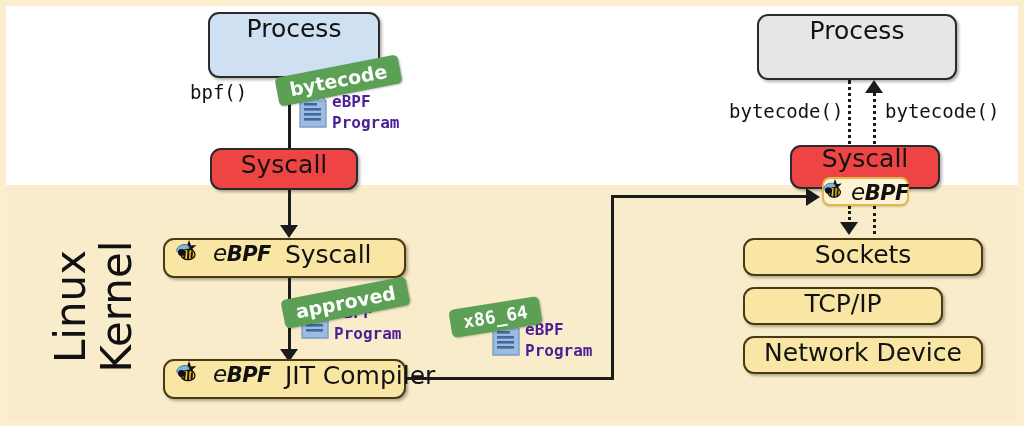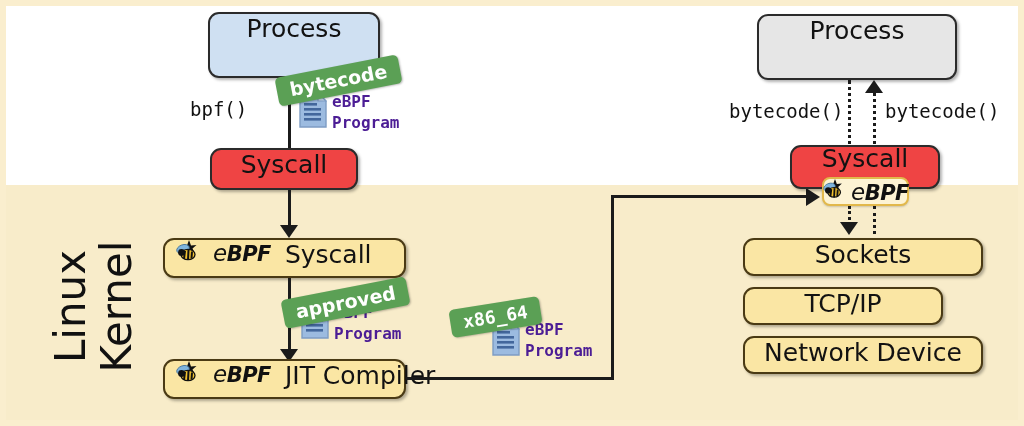--- a/index.html
+++ b/index.html
@@ -216,21 +216,21 @@
     <span class="l1">Linux</span>
     <span class="l2">Kernel</span>
   </div>
 
   <div class="node blue" style="left:208px; top:12px; width:172px; height:66px;">
     <span>Process</span>
   </div>
 
   <div class="line vline" style="left:288px; top:78px; height:72px;"></div>
 
-  <div class="mono-label" style="left:190px; top:98px;">bpf()</div>
+  <div class="mono-label" style="left:190px; top:81px;">bpf()</div>
 
   <div class="tag" style="left:276px; top:66px; transform: rotate(-11deg);">bytecode</div>
 
   <div class="doc-icon" style="left:299px; top:92px;">
     <svg width="28" height="36" viewBox="0 0 28 36">
       <path d="M1 1 H19 L27 9 V35 H1 Z" fill="#9cbbe0" stroke="#7d9cc4" stroke-width="1.4"></path>
       <path d="M19 1 V9 H27 Z" fill="#c5d7ec" stroke="#7d9cc4" stroke-width="1.2"></path>
       <rect x="5" y="11" width="13" height="2.6" fill="#43679c"></rect>
       <rect x="5" y="16" width="17" height="2.6" fill="#43679c"></rect>
       <rect x="5" y="21" width="17" height="2.6" fill="#43679c"></rect>

